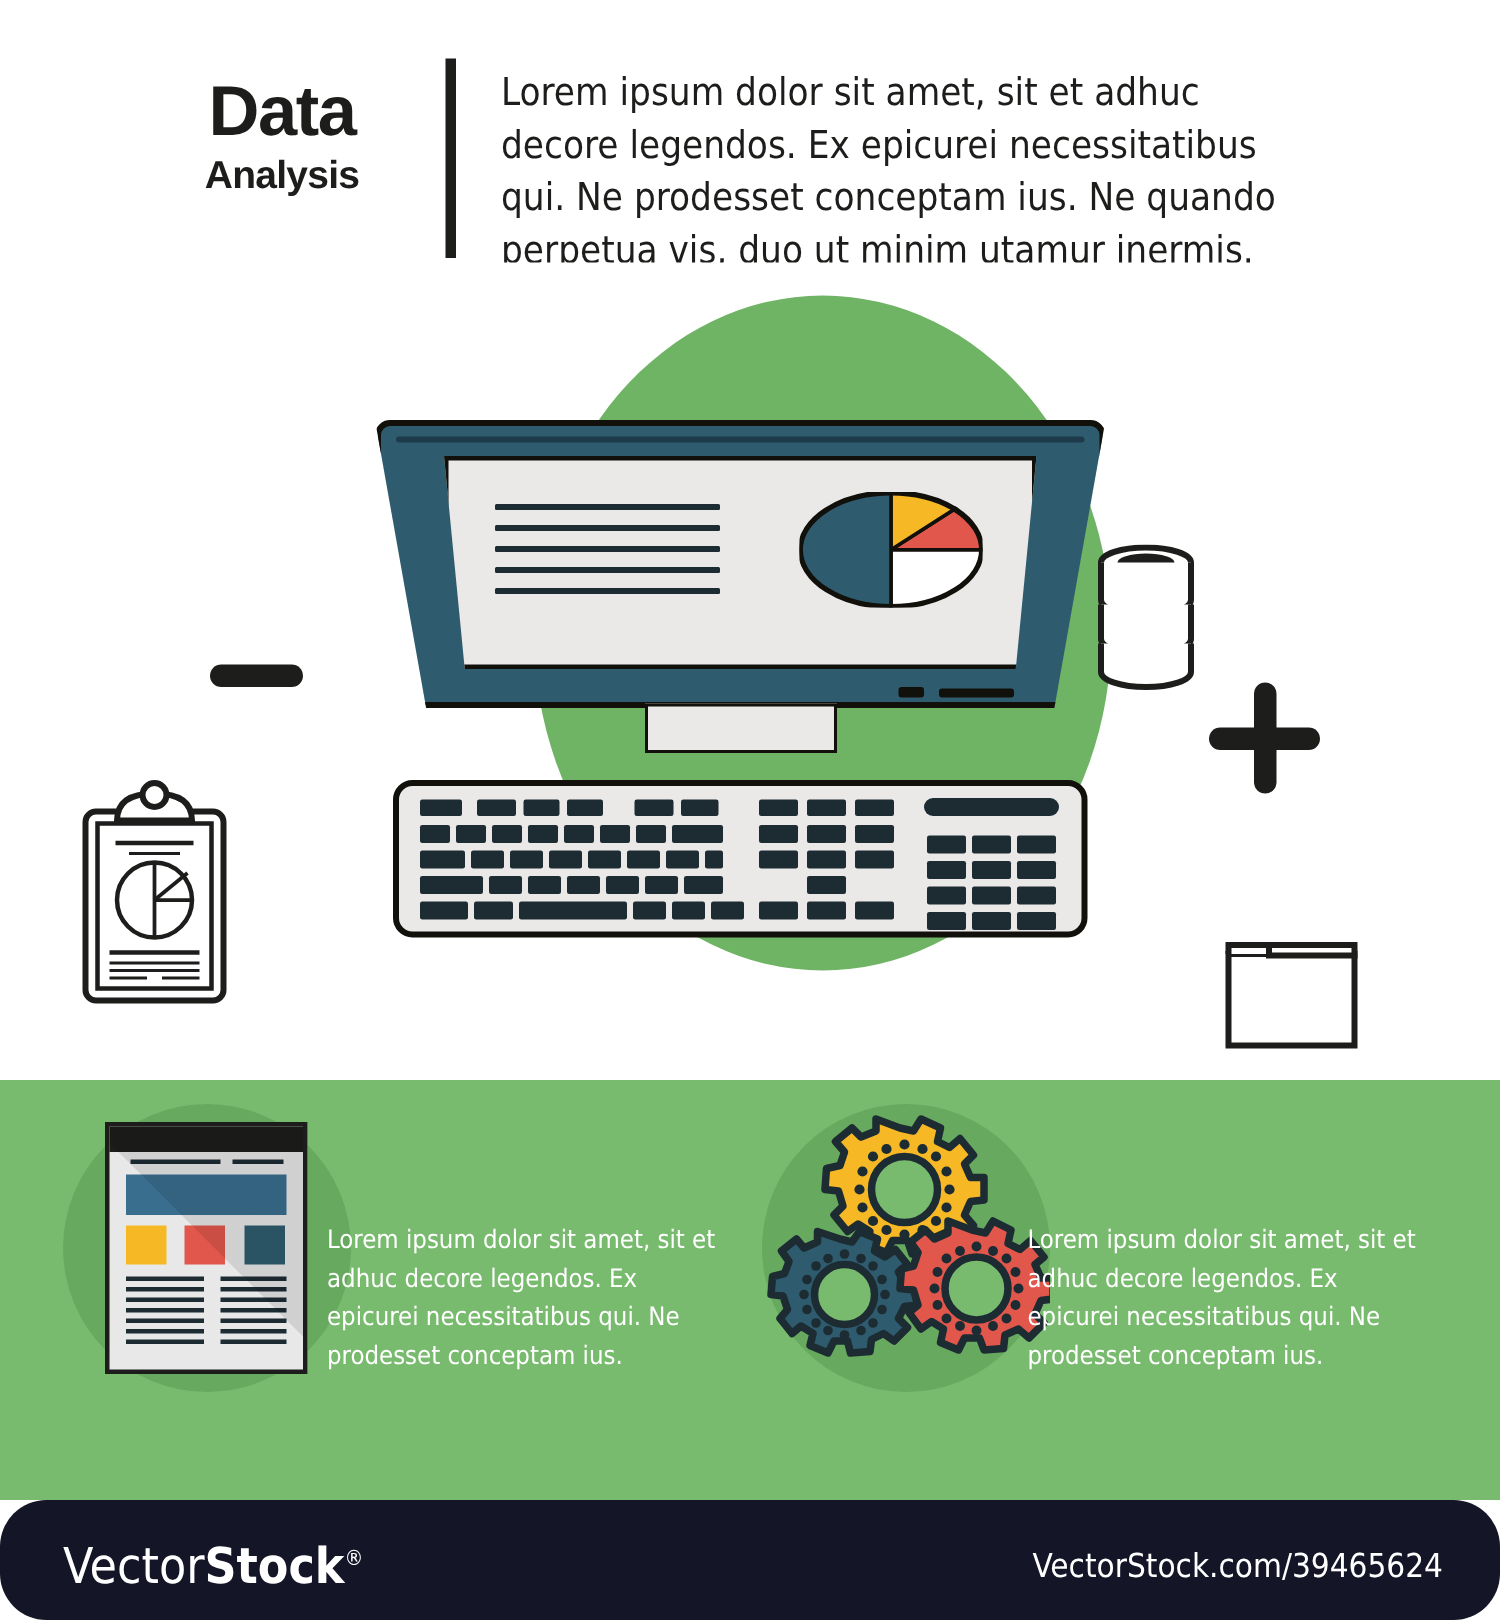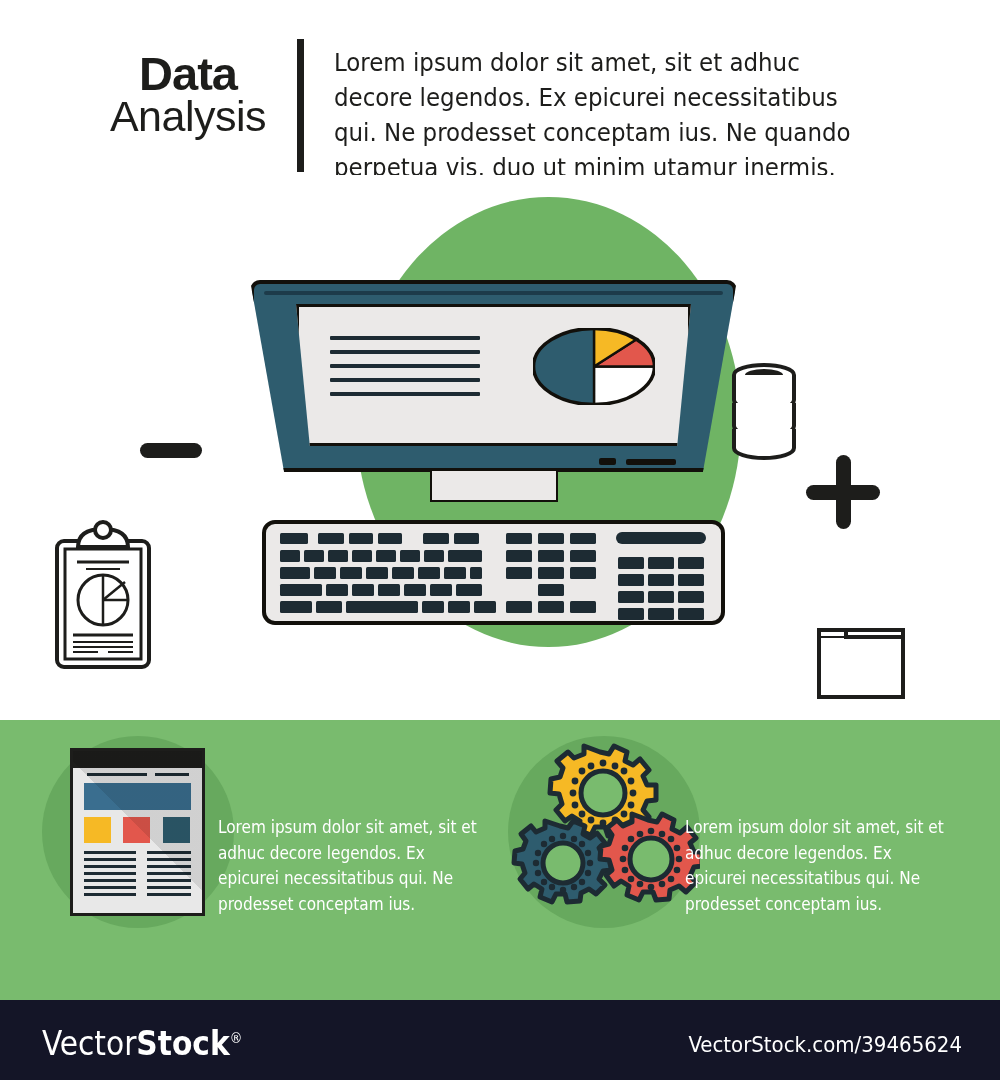--- a/index.html
+++ b/index.html
@@ -12,21 +12,21 @@
   }
   .page{position:relative;width:1000px;height:1080px;}
 
   
   .header{position:absolute;left:0;top:12px;width:1000px;height:175px;}
   .title-block{
     position:absolute;left:88px;top:38px;width:200px;
     text-align:center;color:#1d1d1b;
   }
   .title-line1{font-size:47px;font-weight:bold;line-height:48px;letter-spacing:-1px;}
-  .title-line2{font-size:43px;font-weight:normal;line-height:36px;letter-spacing:-0.5px;}
+  .title-line2{font-size:26px;font-weight:bold;line-height:36px;letter-spacing:-0.5px;}
   .divider-bar{
     position:absolute;left:297px;top:27px;width:7px;height:133px;background:#1d1d1b;
   }
   .header-text{
     position:absolute;left:334px;top:33px;width:545px;
     font-size:25.5px;line-height:35px;color:#1d1d1b;
     font-family:"DejaVu Sans Condensed","Liberation Sans",sans-serif;
   }
 
   
@@ -114,21 +114,21 @@
   .news-sq-y{left:11px;background:#f6b925;}
   .news-sq-r{left:50px;background:#e2574c;}
   .news-sq-t{left:90px;background:#2e5c6e;}
   .news-gloss{
     position:absolute;left:0;top:0;width:129px;height:162px;
     background:linear-gradient(-135deg, rgba(0,0,0,0.10) 0 48%, rgba(0,0,0,0) 48%);
     pointer-events:none;
   }
 
   
-  .footer{position:absolute;left:0;top:1000px;width:1000px;height:80px;background:#141527;}
+  .footer{position:absolute;left:0;top:1000px;width:1000px;height:80px;background:#141527;border-radius:31px;}
   .vs-logo{
     position:absolute;left:42px;top:24px;font-size:33px;color:#ffffff;
     font-family:"DejaVu Sans Condensed","Liberation Sans",sans-serif;
   }
   .vs-logo b{font-weight:bold;}
   .vs-logo sup{font-size:14px;vertical-align:super;}
   .vs-url{
     position:absolute;right:38px;top:32px;font-size:22px;color:#ffffff;
     font-family:"DejaVu Sans Condensed","Liberation Sans",sans-serif;
   }

